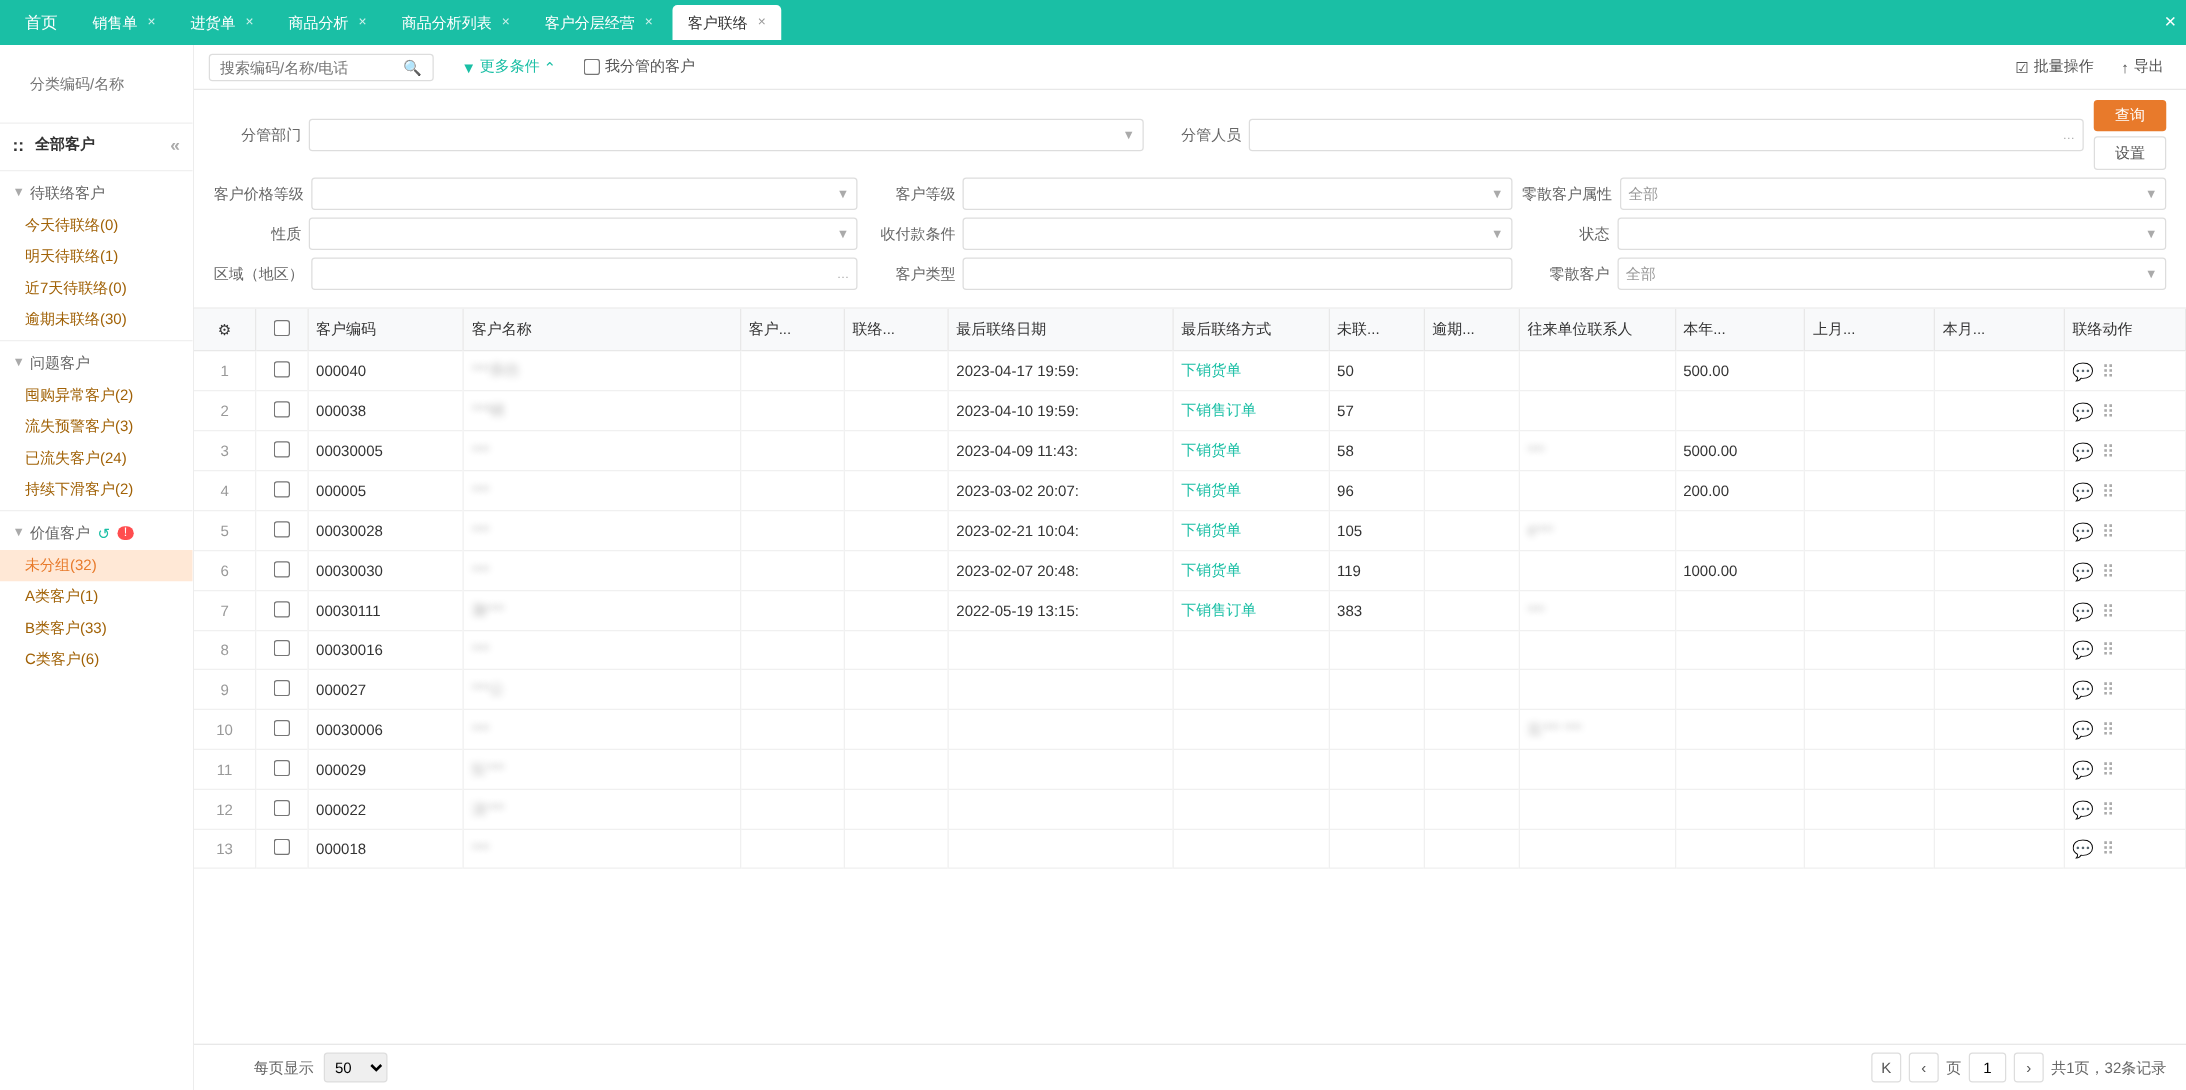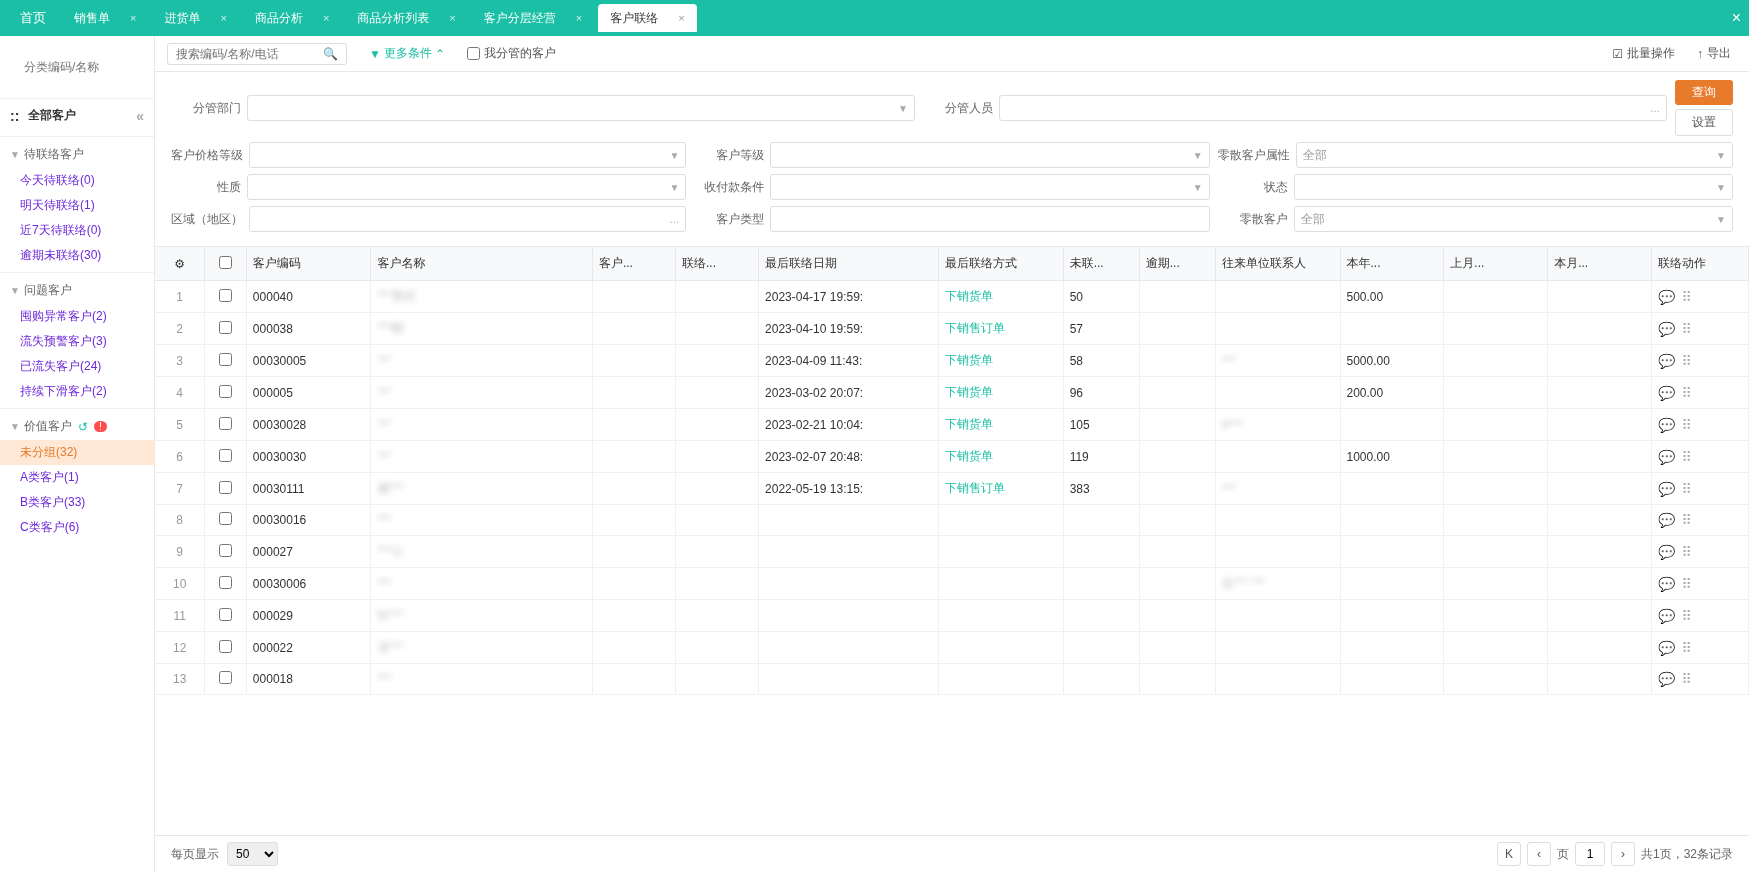--- a/index.html
+++ b/index.html
@@ -16,21 +16,21 @@
     }
     .nav-tab {
       display: flex;
       align-items: center;
       padding: 0 12px;
       height: 28px;
       border-radius: 4px 4px 0 0;
       color: #fff;
       cursor: pointer;
       font-size: 13px;
-      gap: 16px;
+      gap: 4px;
       background: transparent;
       justify-content: space-between;
     }
     .nav-tab.active {
       background: #fff;
       color: #333;
     }
     .nav-tab .close-x {
       font-size: 11px;
       color: rgba(255,255,255,0.8);
@@ -98,21 +98,21 @@
       padding: 5px 10px;
       color: #666;
       font-size: 12px;
       display: flex;
       align-items: center;
       gap: 4px;
     }
     .sidebar-group-label .arrow { color: #aaa; font-size: 10px; }
     .sidebar-item {
       padding: 4px 10px 4px 20px;
-      color: #6d28d9;
+      color: #a16207;
       cursor: pointer;
       font-size: 12px;
     }
     .sidebar-item.active {
       background: #ffe8d6;
       color: #e87a2b;
       font-weight: normal;
     }
     .sidebar-divider { height: 1px; background: #f0f0f0; margin: 4px 0; }
     .dot-grid { display: inline-block; width: 14px; font-size: 14px; }
@@ -334,21 +334,21 @@
 
     
     .table-footer {
       display: flex;
       align-items: center;
       padding: 6px 16px;
       background: #fff;
       border-top: 1px solid #e8e8e8;
       gap: 8px;
     }
-    .footer-left { display: flex; align-items: center; gap: 8px; color: #666; }
+    .footer-left { display: flex; align-items: center; gap: 8px; color: #666; margin-left: 32px; }
     .footer-right { margin-left: auto; display: flex; align-items: center; gap: 6px; color: #666; }
     .page-btn {
       width: 24px;
       height: 24px;
       border: 1px solid #ddd;
       border-radius: 3px;
       display: flex;
       align-items: center;
       justify-content: center;
       cursor: pointer;

